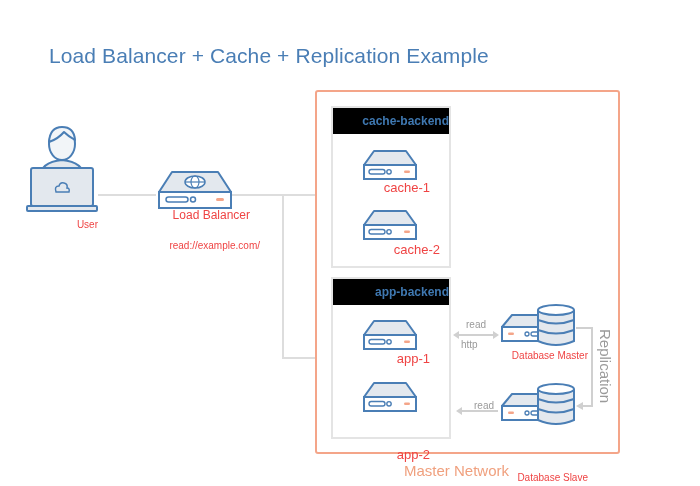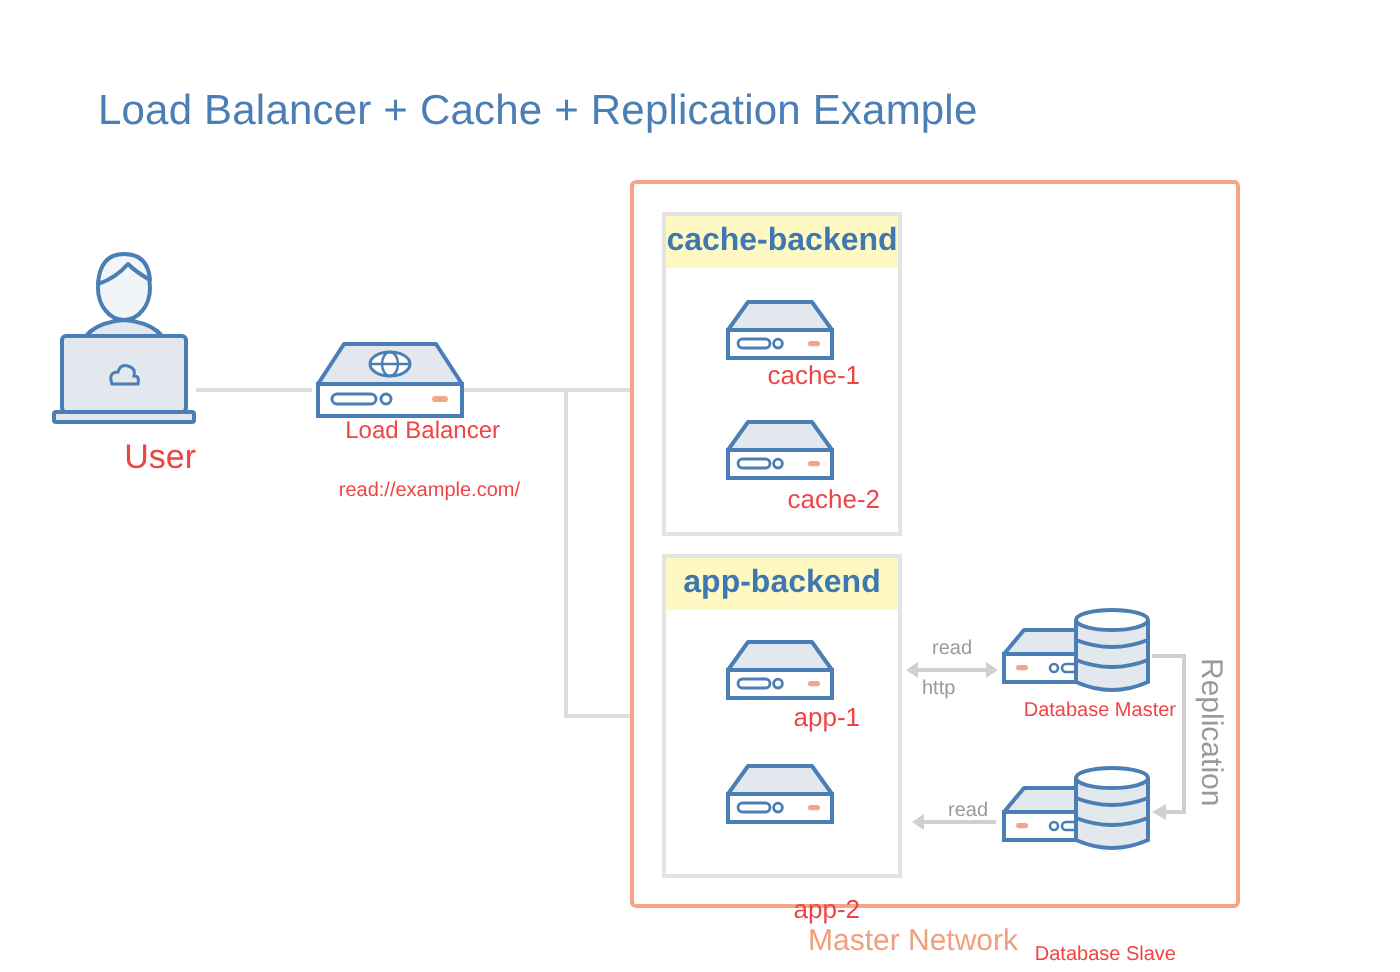--- a/index.html
+++ b/index.html
@@ -3,21 +3,21 @@
 <meta charset="utf-8">
 <style>
   html, body { margin:0; padding:0; background:#ffffff; }
   body { width:700px; height:486px; position:relative; overflow:hidden; font-family:"Liberation Sans", sans-serif; }
   .abs { position:absolute; }
   .title { left:33px; top:44px; font-size:21px; color:#4a7eb5; letter-spacing:0.1px;margin-left:16px; }
   .lbl { color:#ef4444; text-align:right; white-space:nowrap; }
   .private-net { left:315px; top:90px; width:305px; height:364px; border:2px solid #f4a589; border-radius:3px; box-sizing:border-box; }
   .private-label { left:404px; top:462px; font-size:15px; color:#f0a07e; }
   .group { background:#ffffff; border:2px solid #e4e4e4; box-sizing:border-box; }
-  .group-head { position:absolute; left:0; top:0; right:0; height:26px; background:#fef9c3; color:#3f78b1; font-weight:bold; font-size:16px; text-align:center; line-height:26px; }
+  .group-head { position:absolute; left:0; top:0; right:0; height:26px; background:#000000; color:#3f78b1; font-weight:bold; font-size:12px; text-align:right; line-height:26px; }
   .line { background:#dddddd; position:absolute; }
   .small { font-size:10px; color:#9a9a9a; }
   svg { position:absolute; overflow:visible; }
   .vtext { left:594px; top:322px; width:20px; height:88px; font-size:15px; color:#9a9a9a; writing-mode:vertical-rl; text-align:center; }
 </style>
 </head>
 <body>
 
 <div class="abs title">Load Balancer + Cache + Replication Example</div>
 
@@ -27,21 +27,21 @@
 <div class="line" style="left:282px; top:357px; width:33px; height:2px;"></div>
 
 <svg style="left:26px; top:122px;" width="72" height="92" viewBox="0 0 72 92">
   <path d="M14 56 Q14 40 36 38 Q58 40 58 56" fill="#e3e8ee" stroke="#4a7eb5" stroke-width="2"></path>
   <ellipse cx="36" cy="22" rx="13" ry="16" fill="#f2f5f8" stroke="#4a7eb5" stroke-width="2"></ellipse>
   <path d="M23 20 Q24 5 36 5 Q48 5 49 18 Q42 14 38 10 Q32 17 23 20 Z" fill="#f2f5f8" stroke="#4a7eb5" stroke-width="2" stroke-linejoin="round"></path>
   <rect x="5" y="46" width="62" height="38" rx="2" fill="#e3e8ee" stroke="#4a7eb5" stroke-width="2"></rect>
   <rect x="1" y="84" width="70" height="5" rx="1" fill="#e3e8ee" stroke="#4a7eb5" stroke-width="2"></rect>
   <path d="M30 70 Q28 64 33 64 Q34 60 38 61 Q42 62 41 66 Q44 66 43 70 Z" fill="none" stroke="#4a7eb5" stroke-width="1.5"></path>
 </svg>
-<div class="abs lbl" style="left:26px; top:219px; width:72px; font-size:17px;">User</div>
+<div class="abs lbl" style="left:26px; top:219px; width:72px; font-size:10px;">User</div>
 
 <svg style="left:157px; top:170px;" width="76" height="40" viewBox="0 0 76 40">
   <path d="M2 22 L15 2 L61 2 L74 22 Z" fill="#e3e8ee" stroke="#4a7eb5" stroke-width="2" stroke-linejoin="round"></path>
   <rect x="2" y="22" width="72" height="16" fill="#ffffff" stroke="#4a7eb5" stroke-width="2"></rect>
   <ellipse cx="38" cy="12" rx="10" ry="6" fill="#ffffff" stroke="#4a7eb5" stroke-width="1.5"></ellipse>
   <line x1="28" y1="12" x2="48" y2="12" stroke="#4a7eb5" stroke-width="1.2"></line>
   <ellipse cx="38" cy="12" rx="4" ry="6" fill="none" stroke="#4a7eb5" stroke-width="1.2"></ellipse>
   <rect x="9" y="27" width="22" height="5" rx="2.5" fill="none" stroke="#4a7eb5" stroke-width="1.5"></rect>
   <circle cx="36" cy="29.5" r="2.5" fill="none" stroke="#4a7eb5" stroke-width="1.5"></circle>
   <rect x="59" y="28" width="8" height="3" rx="1.5" fill="#f4a589"></rect>

